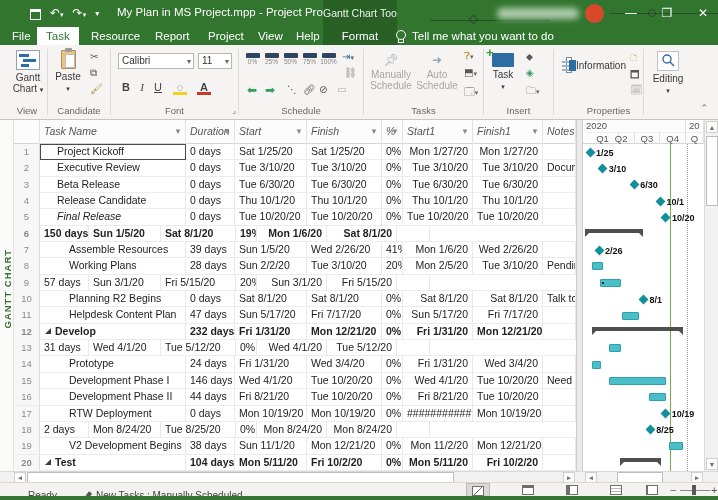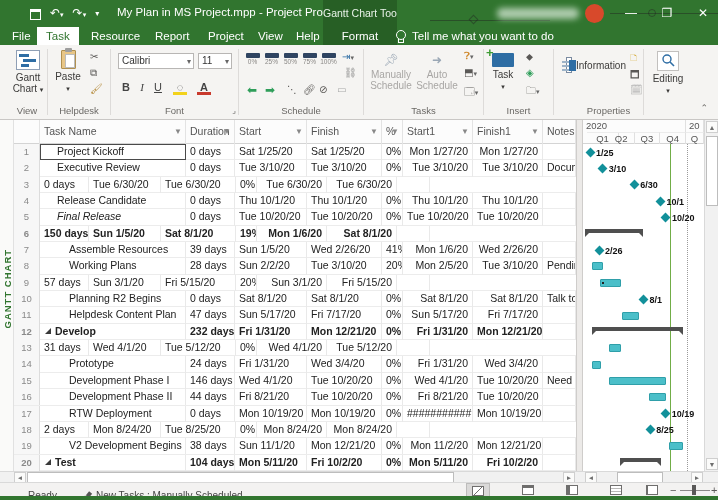--- a/index.html
+++ b/index.html
@@ -54,21 +54,21 @@
   .taskins { width:22px; height:14px; background:#2e6da4; position:relative; border-radius:1px; }
   .taskins:before { content:"+"; position:absolute; left:-6px; top:-8px; color:#3f9c35; font-weight:bold; font-size:13px; }
   .chev { position:absolute; right:10px; bottom:6px; color:#6a6865; font-size:9px; }
 
   
   .content { position:absolute; left:0; top:120px; width:718px; height:351px; background:#fff; }
   .viewstrip { position:absolute; left:0; top:0; width:14px; height:351px; background:#fafaf9; border-right:1px solid #e1e1e1; }
   .viewstrip span { position:absolute; left:-36px; top:160px; width:86px; transform:rotate(-90deg); transform-origin:center; color:#31752F; font-weight:bold; font-size:9.5px; letter-spacing:1px; white-space:nowrap; }
   .tablewrap { position:absolute; left:14px; top:0; width:562px; height:351px; overflow:hidden; }
   .thead { position:absolute; left:0; top:0; height:24px; width:562px; background:#fcfcfc; border-bottom:1px solid #d4d4d4; display:flex; }
-  .hcell { position:relative; height:24px; line-height:23px; border-right:1px solid #e3e3e3; color:#555; font-size:10.5px; padding:0 4px; overflow:hidden; white-space:nowrap; }
+  .hcell { position:relative; height:24px; line-height:23px; border-right:1px solid #e3e3e3; color:#555; font-size:10.5px; padding:0 4px; overflow:hidden; white-space:nowrap;font-style:italic; }
   .hcell .arrow { position:absolute; right:3px; top:0; color:#888; font-size:8px; }
   .trow { display:flex; height:16.35px; border-bottom:1px solid #ececec; }
   .tcell { height:16.3px; line-height:15.5px; font-size:10.5px; border-right:1px solid #e9e9e9; padding:0 4px; overflow:hidden; white-space:nowrap; }
   .tcell.num { color:#8a8a8a; text-align:center; background:#f7f7f7; border-right:1px solid #dcdcdc; font-size:9.5px; }
   .tcell.r { text-align:right; }
   .trow.bold .tcell { font-weight:bold; }
   .tri { display:inline-block; width:0; height:0; border-left:6px solid transparent; border-bottom:6px solid #3a3a3a; margin-right:4px; position:relative; top:-1px; }
   .active-cell { outline:1.5px solid #4a4a4a; outline-offset:-1.5px; }
 
   .splitter { position:absolute; left:576px; top:0; width:7px; height:351px; background:#eceae8; border-left:1px solid #cfcdcb; border-right:1px solid #cfcdcb; }
@@ -170,21 +170,21 @@
     <div class="gsep" style="left:47px;"></div>
 
     <div class="rgroup" style="left:48px;width:62px;">
       <div class="bigbtn" style="left:4px;top:5px;width:32px;">
         <span class="clipico"></span>
         <span><span>Paste</span><br><span style="font-size:7px;">▾</span></span>
       </div>
       <span class="smallico" style="left:42px;top:6px;">✂</span>
       <span class="smallico" style="left:42px;top:22px;">⧉</span>
       <span class="smallico" style="left:42px;top:38px;color:#b58a3a;">🖌︎</span>
-      <div class="glabel">Helpdesk</div>
+      <div class="glabel">Candidate</div>
     </div>
     <div class="gsep" style="left:110px;"></div>
 
     <div class="rgroup" style="left:111px;width:127px;">
       <div class="combo" style="left:7px;top:8px;width:76px;"><span>Calibri</span><span class="dd">▾</span></div>
       <div class="combo" style="left:87px;top:8px;width:34px;"><span>11</span><span class="dd">▾</span></div>
       <span class="fmt" style="left:8px;font-weight:bold;">B</span>
       <span class="fmt" style="left:24px;font-style:italic;font-family:'Liberation Serif',serif;">I</span>
       <span class="fmt" style="left:40px;text-decoration:underline;">U</span>
       <span class="fmt" style="left:62px;border-bottom:3px solid #f2d21b;height:14px;">◌</span>
@@ -319,20 +319,21 @@
             <div class="tcell " style="width: 49px;">0 days</div>
             <div class="tcell " style="width: 72px;">Tue 3/10/20</div>
             <div class="tcell " style="width: 75px;">Tue 3/10/20</div>
             <div class="tcell  r" style="width: 21px;">0%</div>
             <div class="tcell  r" style="width: 70px;">Tue 3/10/20</div>
             <div class="tcell  r" style="width: 70px;">Tue 3/10/20</div>
             <div class="tcell " style="width: 33px;">Docume</div>
           </div>
           <div class="trow">
             <div class="tcell num" style="width: 26px;">3</div>
+            <div class="tcell " style="width: 146px; padding-left: 17px;">Beta Release</div>
             <div class="tcell " style="width: 49px;">0 days</div>
             <div class="tcell " style="width: 72px;">Tue 6/30/20</div>
             <div class="tcell " style="width: 75px;">Tue 6/30/20</div>
             <div class="tcell  r" style="width: 21px;">0%</div>
             <div class="tcell  r" style="width: 70px;">Tue 6/30/20</div>
             <div class="tcell  r" style="width: 70px;">Tue 6/30/20</div>
             <div class="tcell " style="width: 33px;"></div>
           </div>
           <div class="trow">
             <div class="tcell num" style="width: 26px;">4</div>

